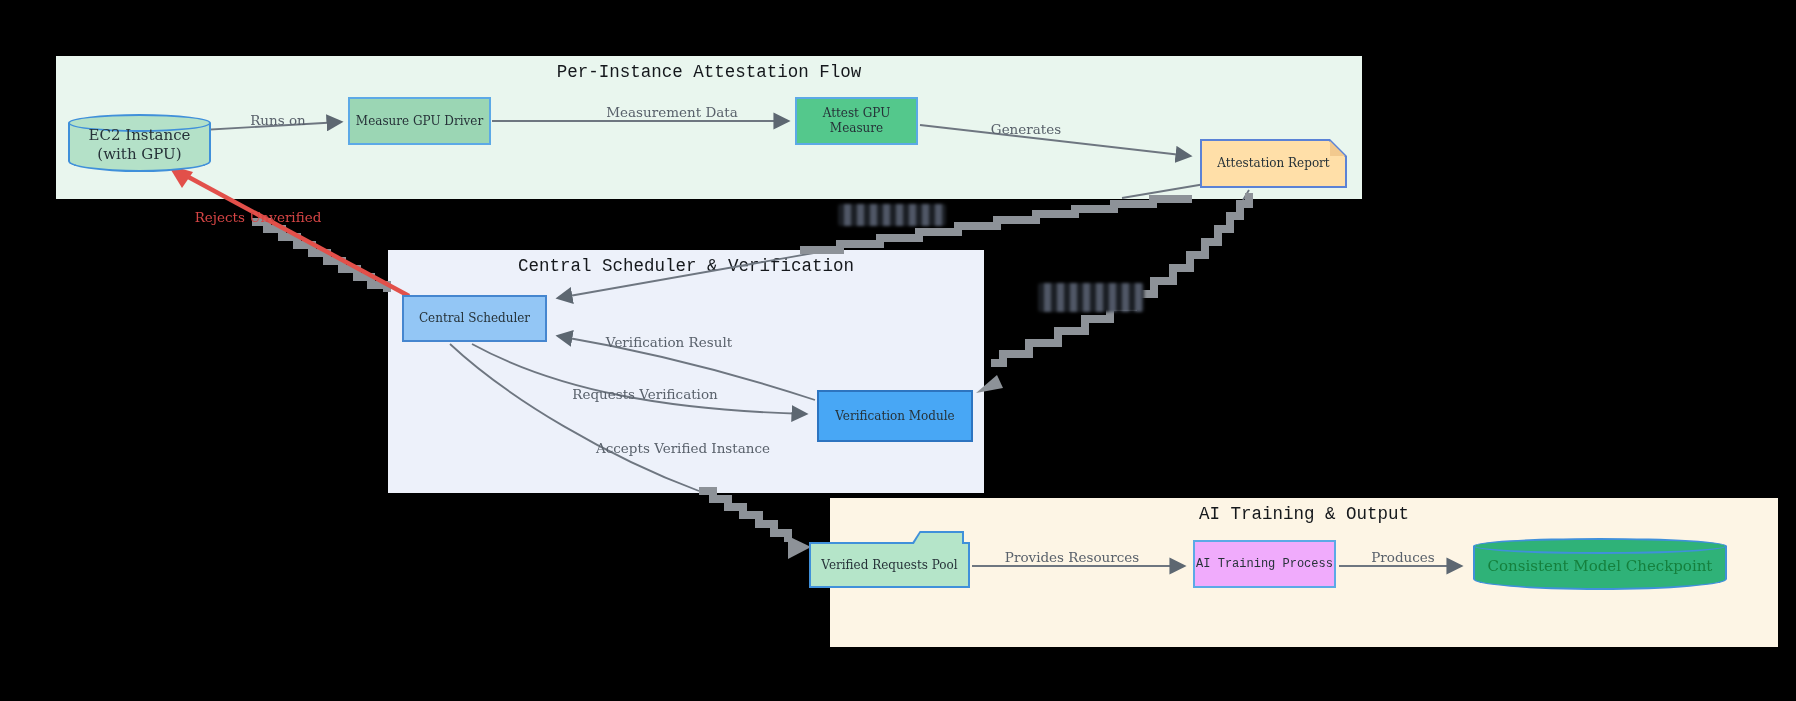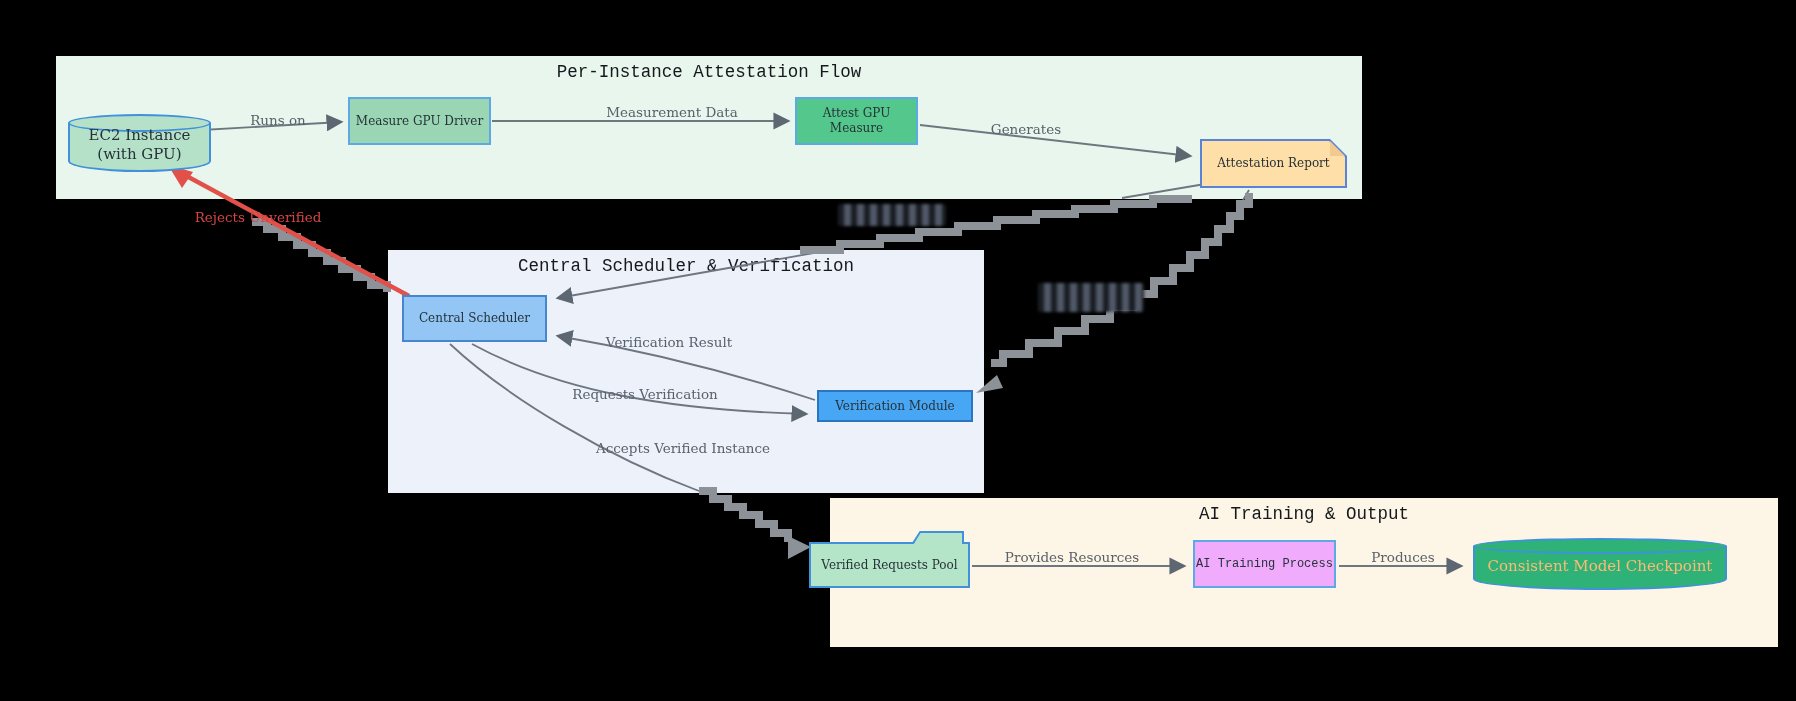--- a/index.html
+++ b/index.html
@@ -22,21 +22,21 @@
   .redline{fill:none;stroke-width:4.5px;}
 
   
   .node{position:absolute;z-index:3;display:flex;align-items:center;justify-content:center;
         text-align:center;font-size:12px;color:#263238;line-height:1.22;}
   .rect-node{border:2px solid;box-sizing:border-box;}
 
   #n-measure {left:348px; top:97px;  width:143px; height:48px;}
   #n-attest  {left:795px; top:97px;  width:123px; height:48px;}
   #n-sched   {left:402px; top:295px; width:145px; height:47px;}
-  #n-vm      {left:817px; top:390px; width:156px; height:32px;}
+  #n-vm      {left:817px; top:390px; width:156px; height:52px;}
   #n-train   {left:1193px;top:540px; width:143px; height:48px;}
 
   
   .cyl{position:absolute;z-index:3;}
   #n-ec2{left:68px;top:114px;width:115px;height:58px;padding-left:28px;}
   #n-checkpoint{left:1473px;top:538px;width:254px;height:52px;}
   .cyl-body{position:absolute;left:0;right:0;bottom:0;border:2px solid;border-top:none;
             box-sizing:border-box;border-radius:0 0 50% 50% / 0 0 11px 11px;}
   #n-ec2 .cyl-body{top:9px;}
   #n-checkpoint .cyl-body{top:8px;}
@@ -175,21 +175,21 @@
     </div>
   </div>
 
   <div class="node rect-node" id="n-train" style="background: #f0abfc; border-color: rgb(92, 169, 230); font-family: Liberation Mono, monospace;">
     <span>AI Training Process</span>
   </div>
 
   <div class="cyl" id="n-checkpoint">
     <div class="cyl-body" style="background: rgb(47, 178, 120); border-color: rgb(64, 144, 218);"></div>
     <div class="cyl-top" style="background: rgb(47, 178, 120); border-color: rgb(64, 144, 218);"></div>
-    <div class="cyl-label" style="color:#fdba74;">
+    <div class="cyl-label" style="color:#15803d;">
       <span>Consistent Model Checkpoint</span>
     </div>
   </div>
 
   <span class="elabel" id="lbl-runs">Runs on</span>
   <span class="elabel" id="lbl-meas">Measurement Data</span>
   <span class="elabel" id="lbl-gen">Generates</span>
   <span class="elabel" id="lbl-rej" style="color: rgb(214, 69, 69);">Rejects Unverified</span>
   <span class="elabel" id="lbl-vres">Verification Result</span>
   <span class="elabel" id="lbl-rverif">Requests Verification</span>

